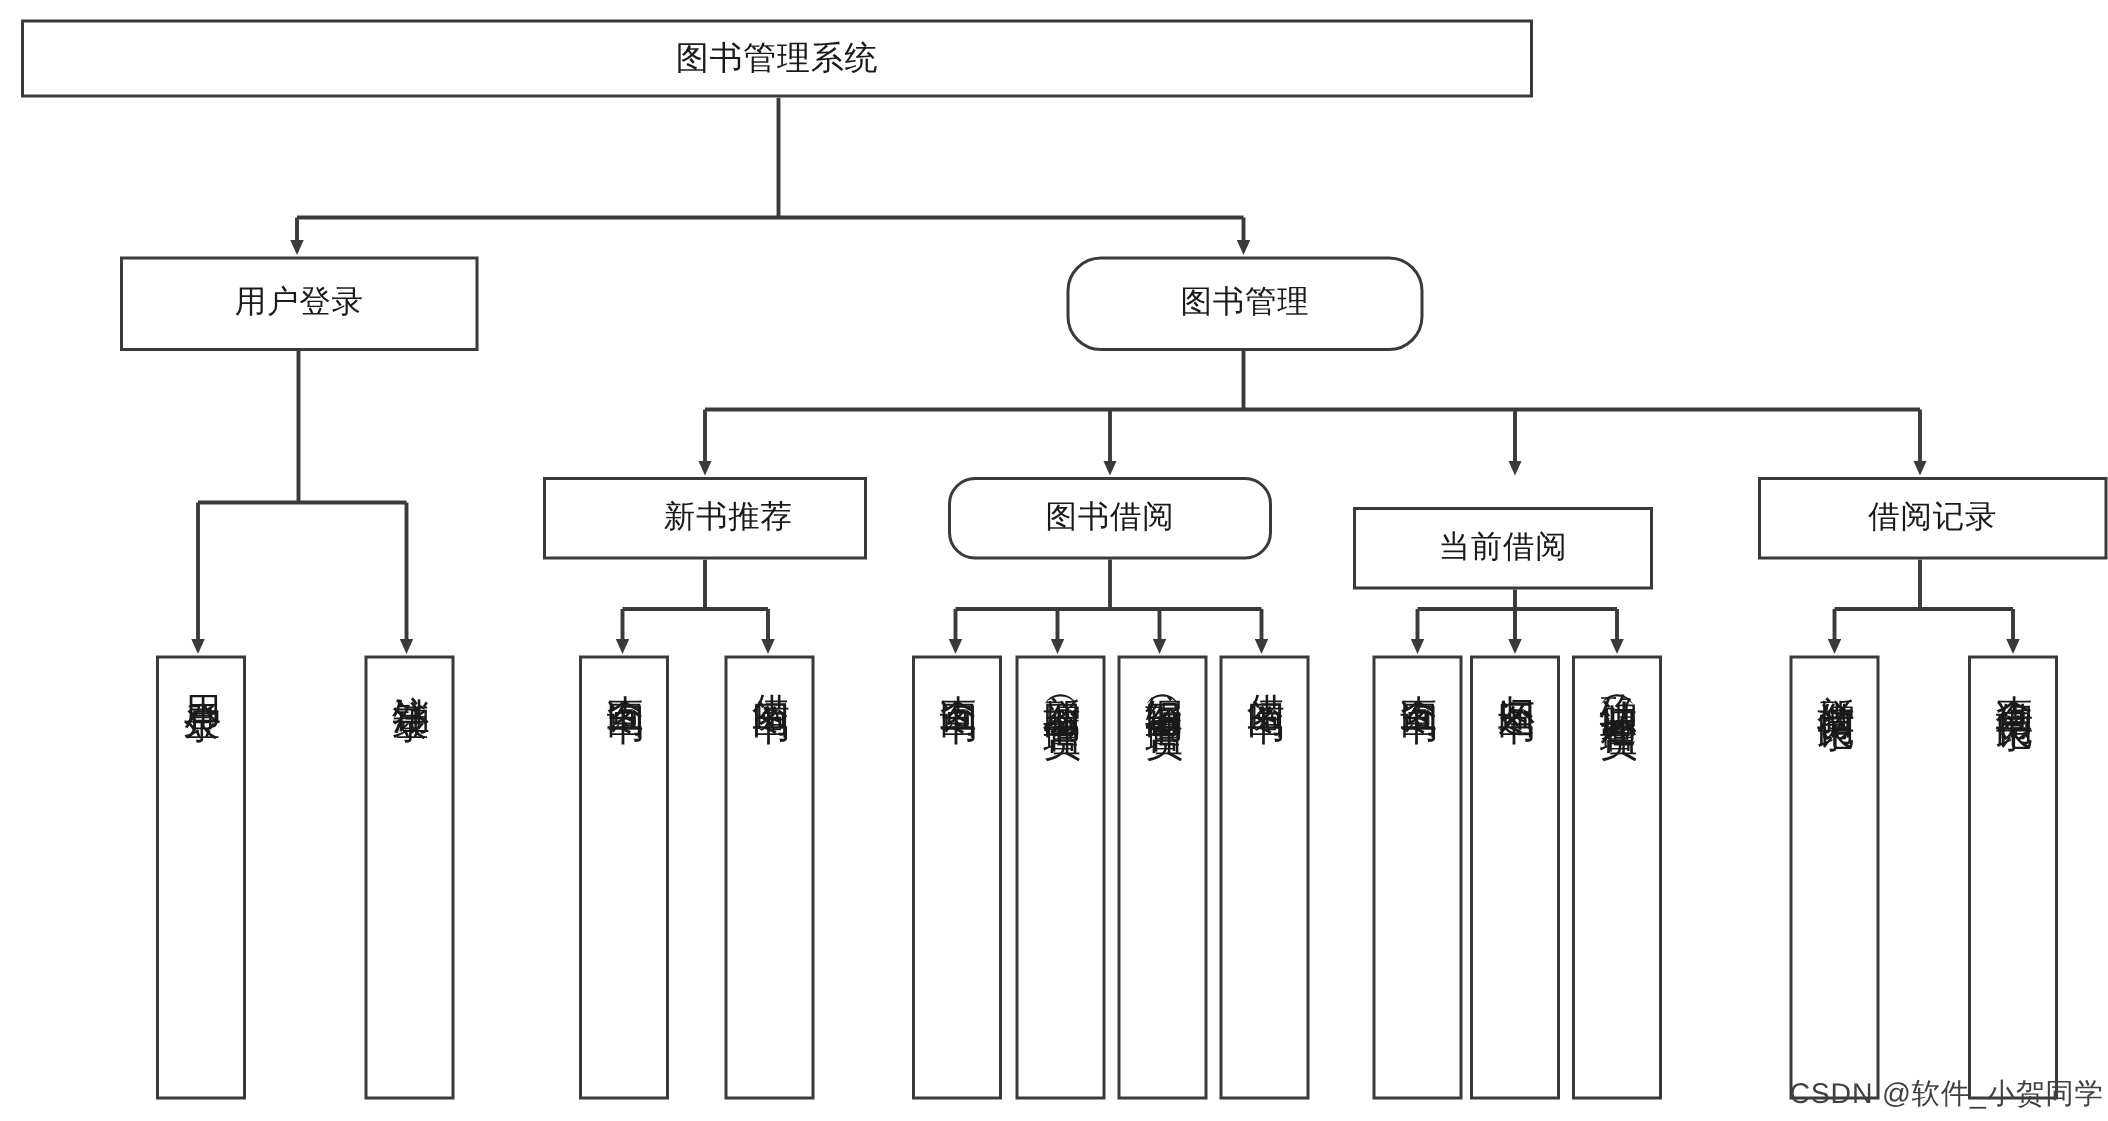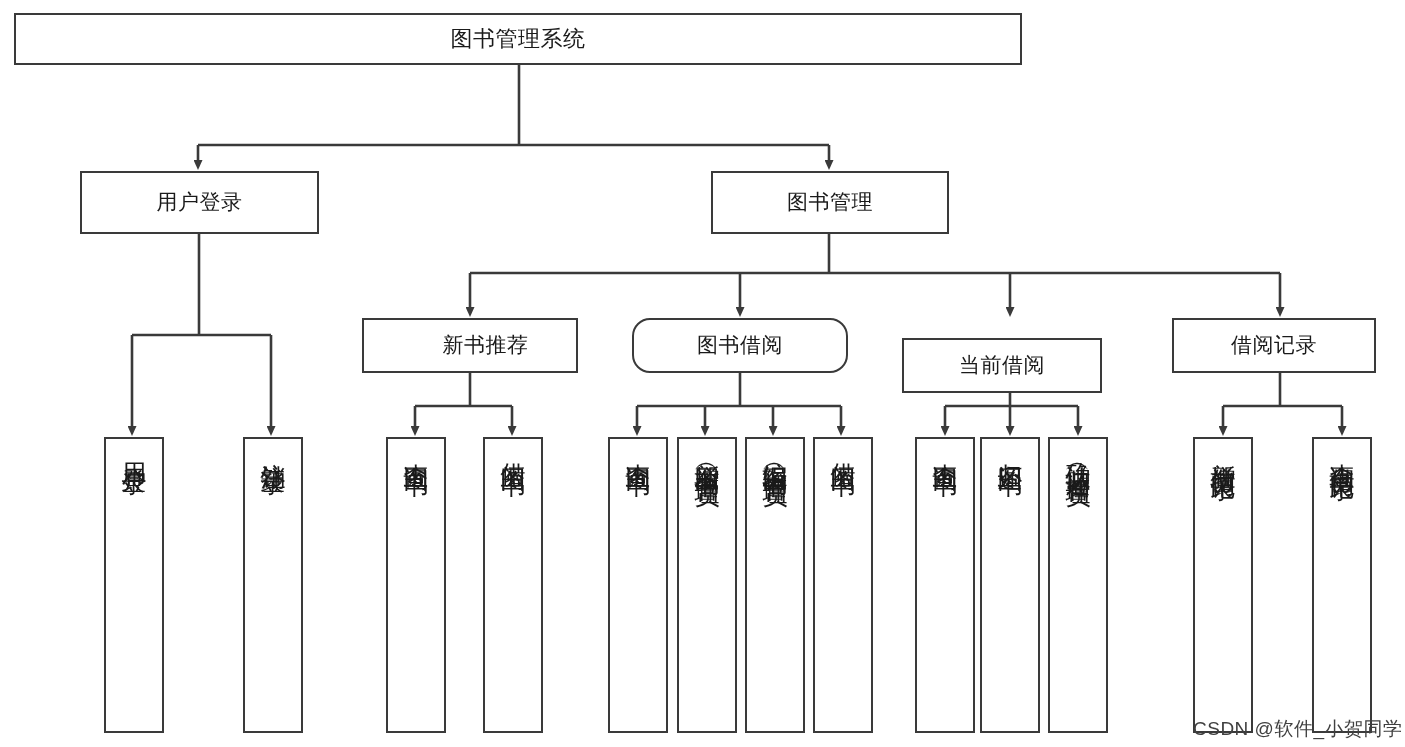--- a/index.html
+++ b/index.html
@@ -115,37 +115,37 @@
   </svg>
 
   <div class="node horiz title" style="left:14px;top:13px;width:1008px;height:52px;">
     <span class="label">图书管理系统</span>
   </div>
 
   <div class="node horiz" style="left:80px;top:171px;width:239px;height:63px;">
     <span class="label">用户登录</span>
   </div>
 
-  <div class="node horiz" style="left:711px;top:171px;width:238px;height:63px;">
+  <div class="node horiz" style="left:711px;top:171px;width:238px;height:63px;border-radius:23px;">
     <span class="label">图书管理</span>
   </div>
 
   <div class="node horiz" style="left:362px;top:318px;width:216px;height:55px;padding-left:31px;">
     <span class="label">新书推荐</span>
   </div>
 
   <div class="node horiz" style="left:632px;top:318px;width:216px;height:55px;border-radius:18px;">
     <span class="label">图书借阅</span>
   </div>
 
   <div class="node horiz" style="left:902px;top:318px;width:200px;height:55px;margin-top:20px;">
     <span class="label">当前借阅</span>
   </div>
 
-  <div class="node horiz" style="left:1172px;top:318px;width:204px;height:55px;">
+  <div class="node horiz" style="left:1172px;top:318px;width:233px;height:55px;">
     <span class="label">借阅记录</span>
   </div>
 
   <div class="node vert" style="left:104px;top:437px;width:60px;height:296px;">
     <span class="label">用户登录</span>
   </div>
   <div class="node vert" style="left:243px;top:437px;width:60px;height:296px;">
     <span class="label">注销登录</span>
   </div>
 

